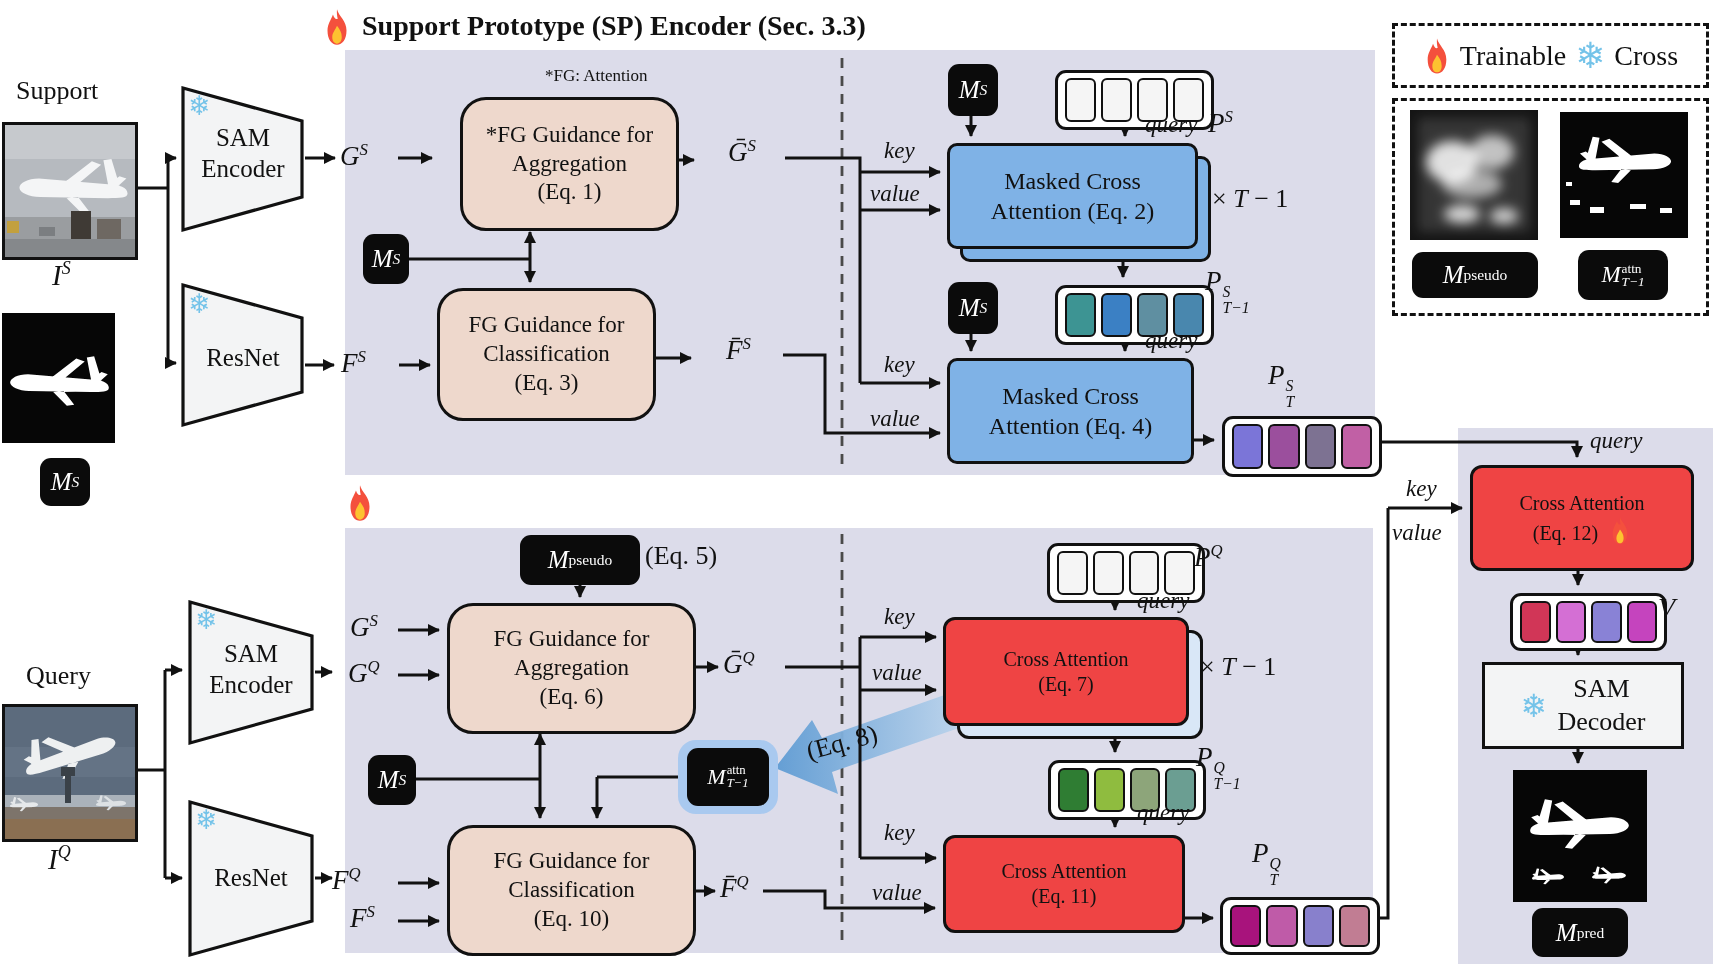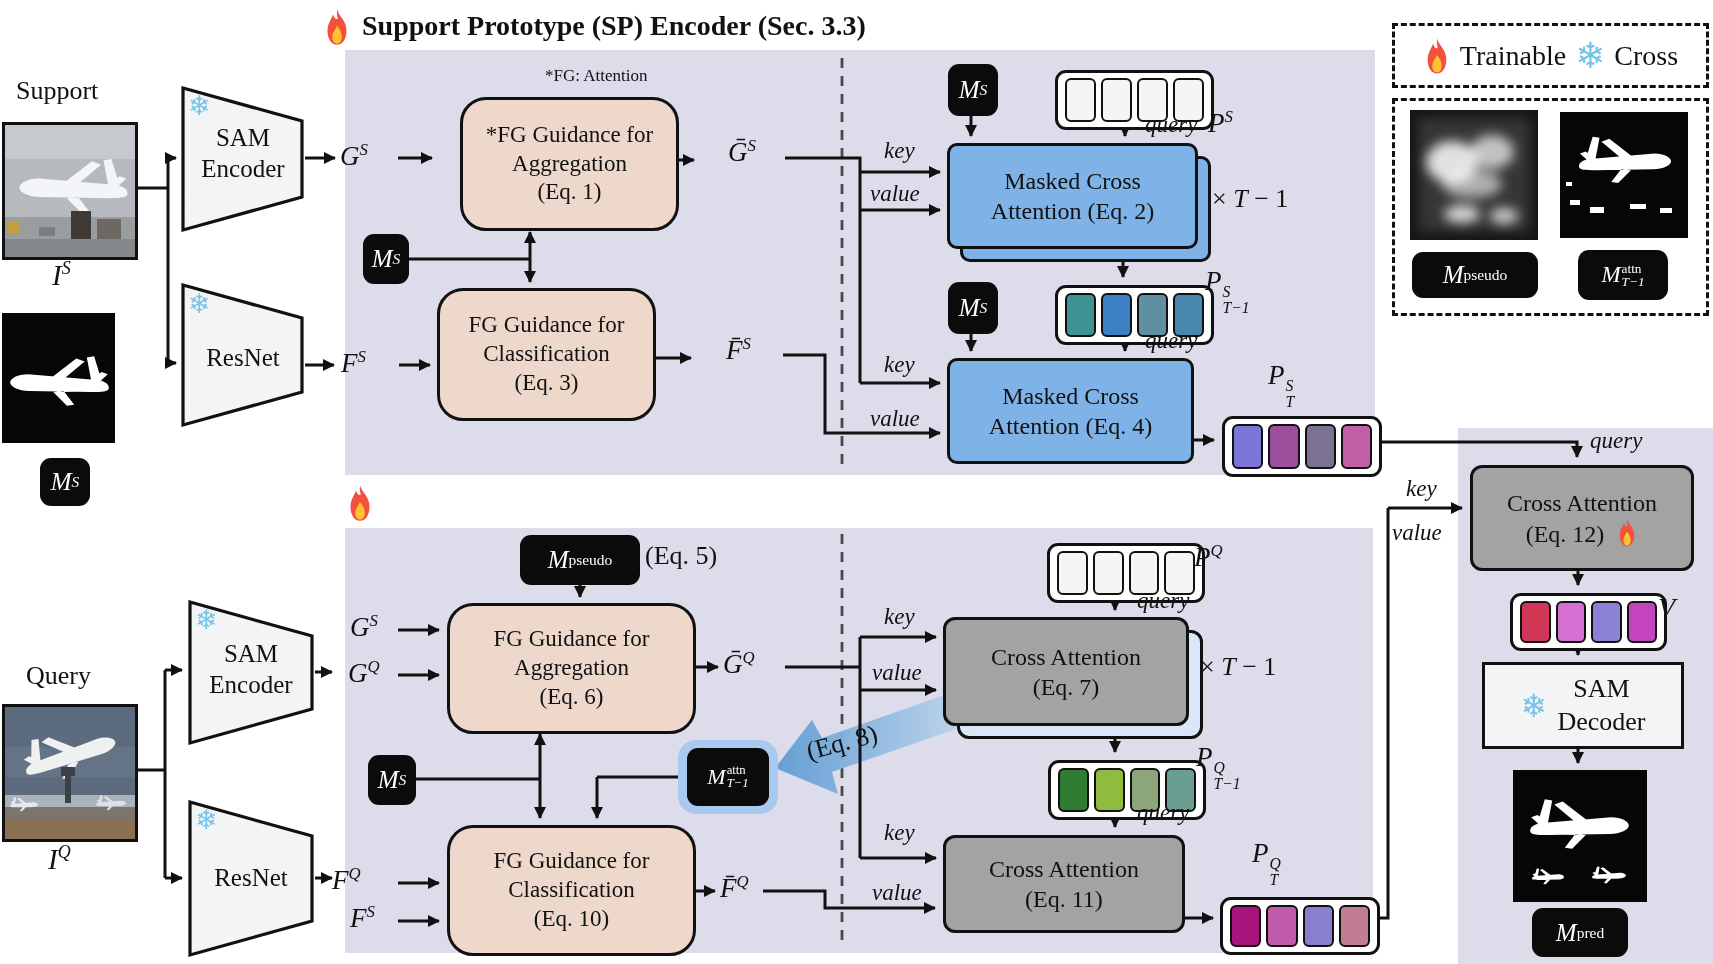--- a/index.html
+++ b/index.html
@@ -9,21 +9,21 @@
   .panel{position:absolute;background:#dcdcea;}
   .wires{position:absolute;left:0;top:0;z-index:2;}
   .lyr{z-index:3;}
   .title{position:absolute;z-index:3;font-weight:bold;font-size:28px;white-space:nowrap;}
   .note{position:absolute;z-index:3;font-size:17px;}
   .box{position:absolute;z-index:3;border:3px solid #111;display:flex;flex-direction:column;
        align-items:center;justify-content:center;text-align:center;font-size:23px;line-height:1.25;}
   .salmon{background:#eed8cc;border-radius:26px;}
   .bmed{background:#7fb2e6;border-radius:10px;font-size:24px;}
   .bshadow{position:absolute;z-index:2;border:3px solid #111;border-radius:10px;background:#7fb2e6;}
-  .blight{background:#a3a3a3;border-radius:12px;font-size:24px;}
+  .blight{background:#ef4444;border-radius:12px;font-size:20px;}
   .lshadow{position:absolute;z-index:2;border:3px solid #111;border-radius:12px;background:#d9e7f7;}
   .gray{background:#f3f4f5;}
   .pill{position:absolute;z-index:3;background:#0b0b0b;color:#fff;border-radius:11px;
         display:flex;align-items:center;justify-content:center;font-style:italic;font-size:25px;}
   .pill sup{font-size:0.62em;}
   .tokens{position:absolute;z-index:3;background:#fff;border:3px solid #111;border-radius:11px;
           display:flex;gap:5px;padding:5px 7px;align-items:stretch;}
   .tok{flex:1;border:2.5px solid #111;border-radius:6px;}
   .mlabel{position:absolute;z-index:3;font-style:italic;font-size:27px;white-space:nowrap;}
   .mlabel sup{font-size:0.62em;}

